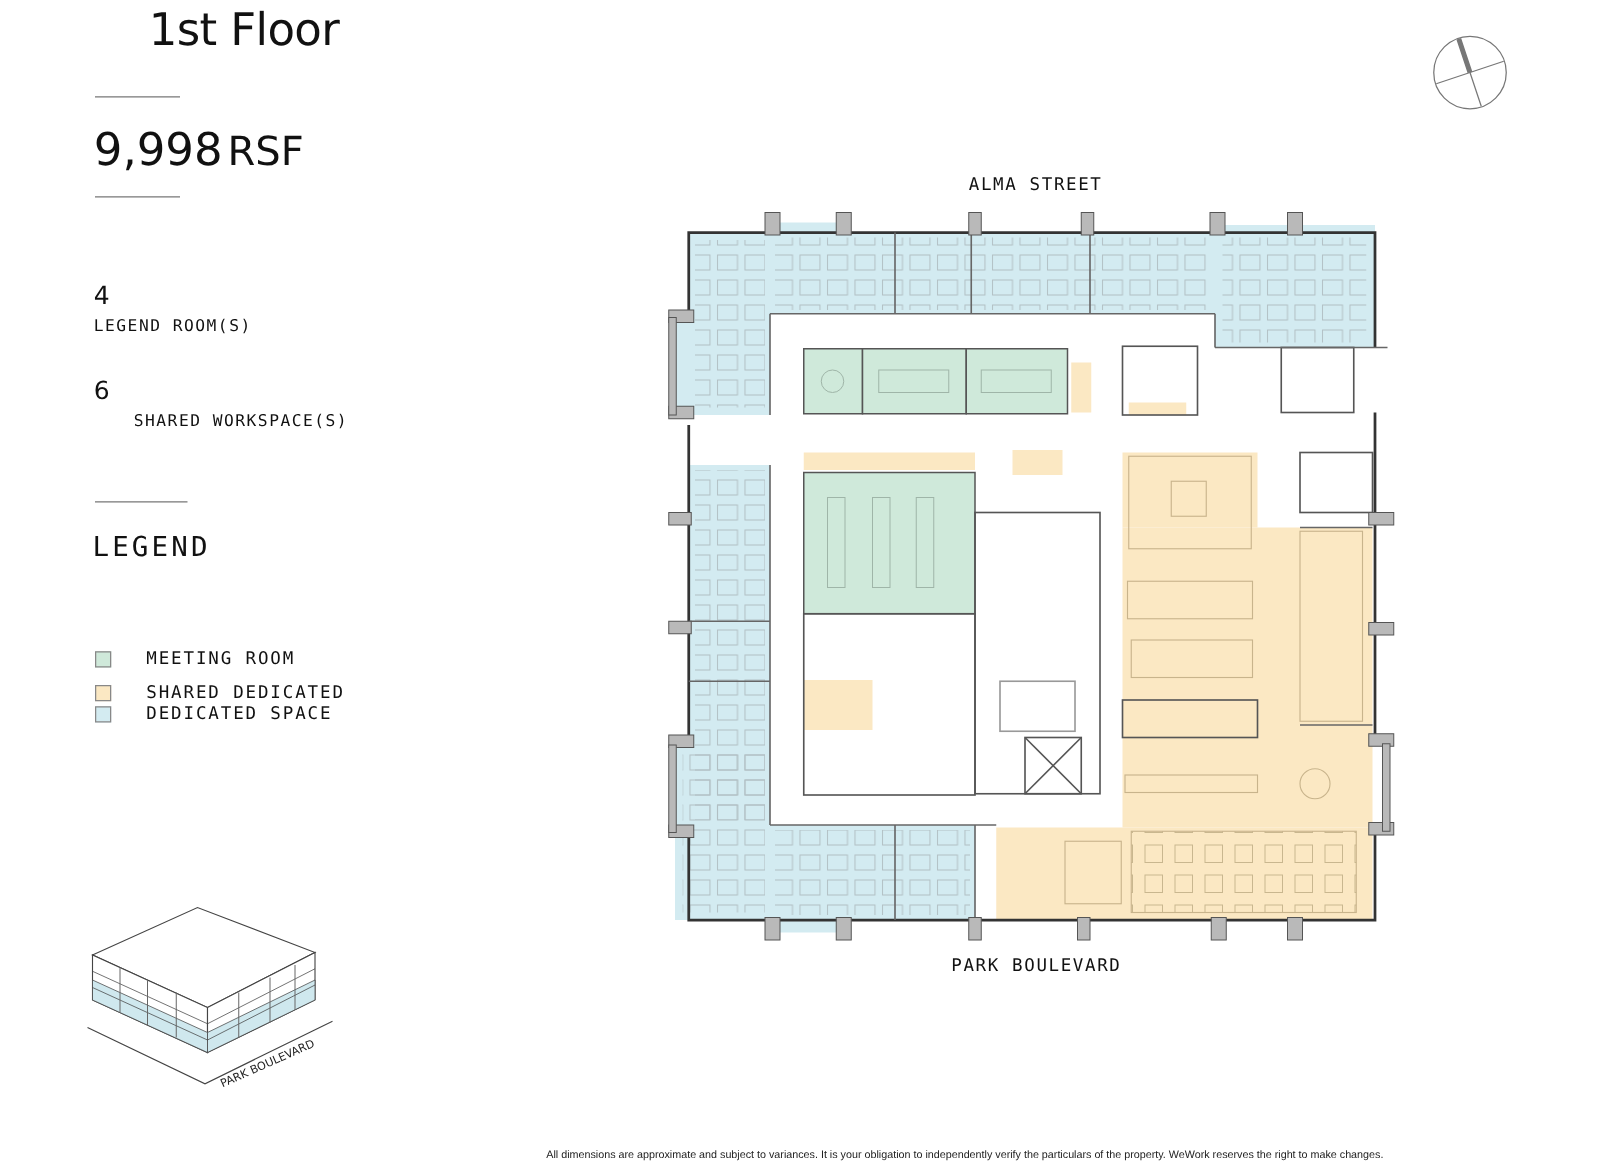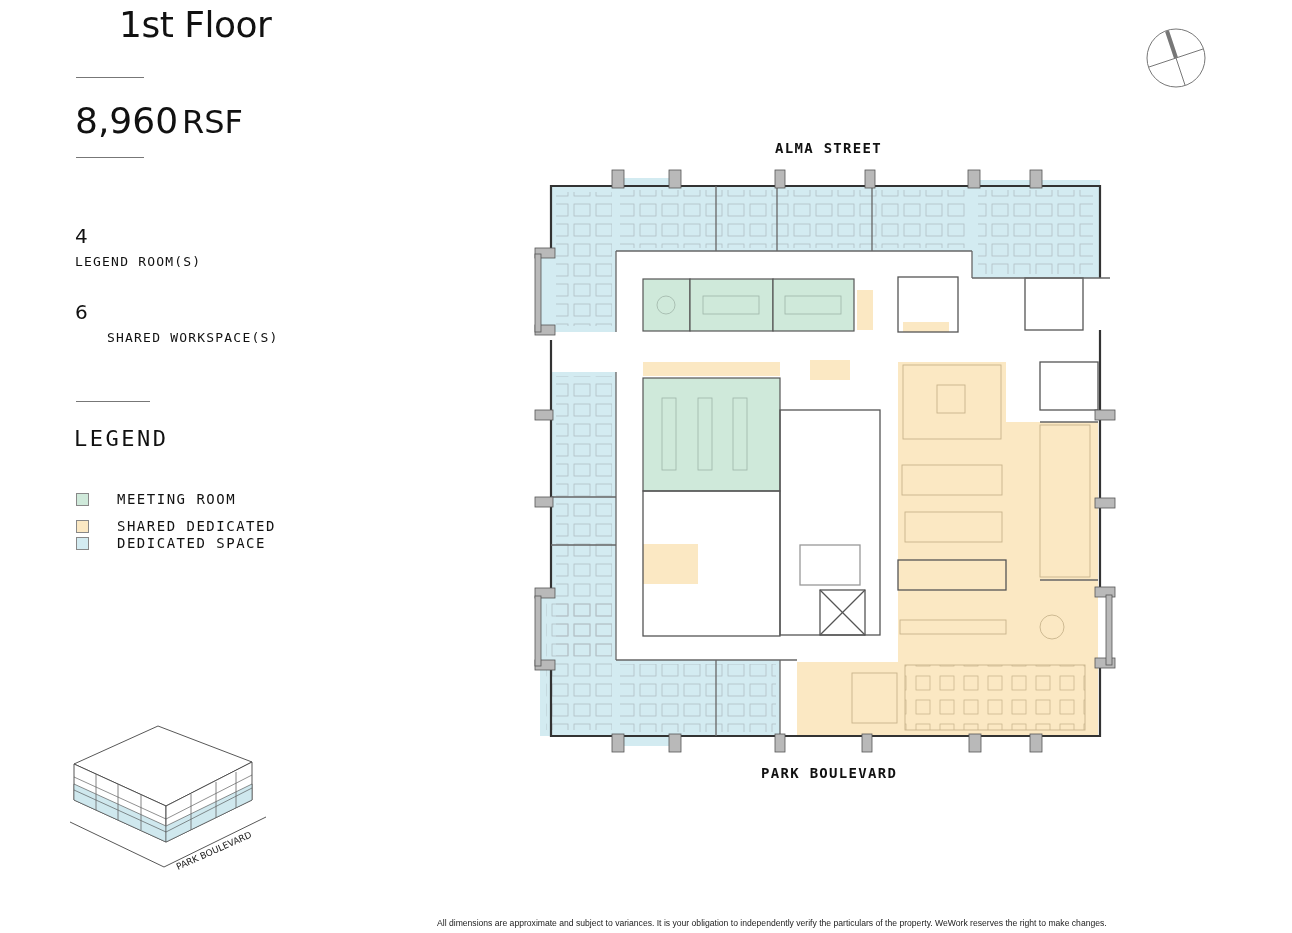--- a/index.html
+++ b/index.html
@@ -5,34 +5,34 @@
   html, body { margin:0; padding:0; background:#ffffff; }
   body { width:1292px; height:933px; position:relative; overflow:hidden; font-family:"DejaVu Sans", sans-serif; color:#111; }
   .title { position:absolute; left:74px; top:4px; font-size:36px; font-weight:400; letter-spacing:-0.5px; font-family:"DejaVu Sans", sans-serif;margin-left:45px; }
   .rule { position:absolute; left:76px; height:1px; background:#777; }
   .area { position:absolute; left:75px; top:100px; font-size:36px; }
   .area .unit { font-size:32px; margin-left:4px; }
   .stat-num { position:absolute; left:75px; font-size:20px; font-family:"DejaVu Sans", sans-serif; }
   .mono { font-family:"DejaVu Sans Mono", "Liberation Mono", monospace; }
   .stat-label { position:absolute; left:75px; font-size:13px; letter-spacing:1.2px; }
   .legend-title { position:absolute; left:74px; top:426px; font-size:22px; letter-spacing:2.5px;text-align:center; }
-  .legend-item { position:absolute; left:76px; height:16px; display:flex; align-items:center; }
+  .legend-item { position:absolute; left:76px; height:16px; display:flex; align-items:center;margin-top:28px; }
   .swatch { width:13px; height:13px; border:1px solid #888; box-sizing:border-box; }
   .legend-label { margin-left:28px; font-size:14px; letter-spacing:1.5px; }
-  .street { position:absolute; font-size:14px; letter-spacing:1.3px;font-weight:bold; }
+  .street { position:absolute; font-size:14px; letter-spacing:1.3px; }
   .disclaimer { position:absolute; left:437px; top:896px; font-size:8.6px; color:#222; white-space:nowrap; font-family:"Liberation Sans", sans-serif;margin-top:22px; }
   svg { position:absolute; }
 </style>
 </head>
 <body>
 
 <div class="title">1st Floor</div>
 <div class="rule" style="top:77px;width:68px;"></div>
 <div class="area">
-  <span>8,960</span><span class="unit">RSF</span>
+  <span>9,998</span><span class="unit">RSF</span>
 </div>
 <div class="rule" style="top:157px;width:68px;"></div>
 
 <div class="stat-num" style="top:224px;">4</div>
 <div class="stat-label mono" style="top:254px;">LEGEND ROOM(S)</div>
 <div class="stat-num" style="top:300px;">6</div>
 <div class="stat-label mono" style="top:330px;margin-left:32px;">SHARED WORKSPACE(S)</div>
 
 <div class="rule" style="top:401px;width:74px;"></div>
 <div class="legend-title mono">LEGEND</div>

